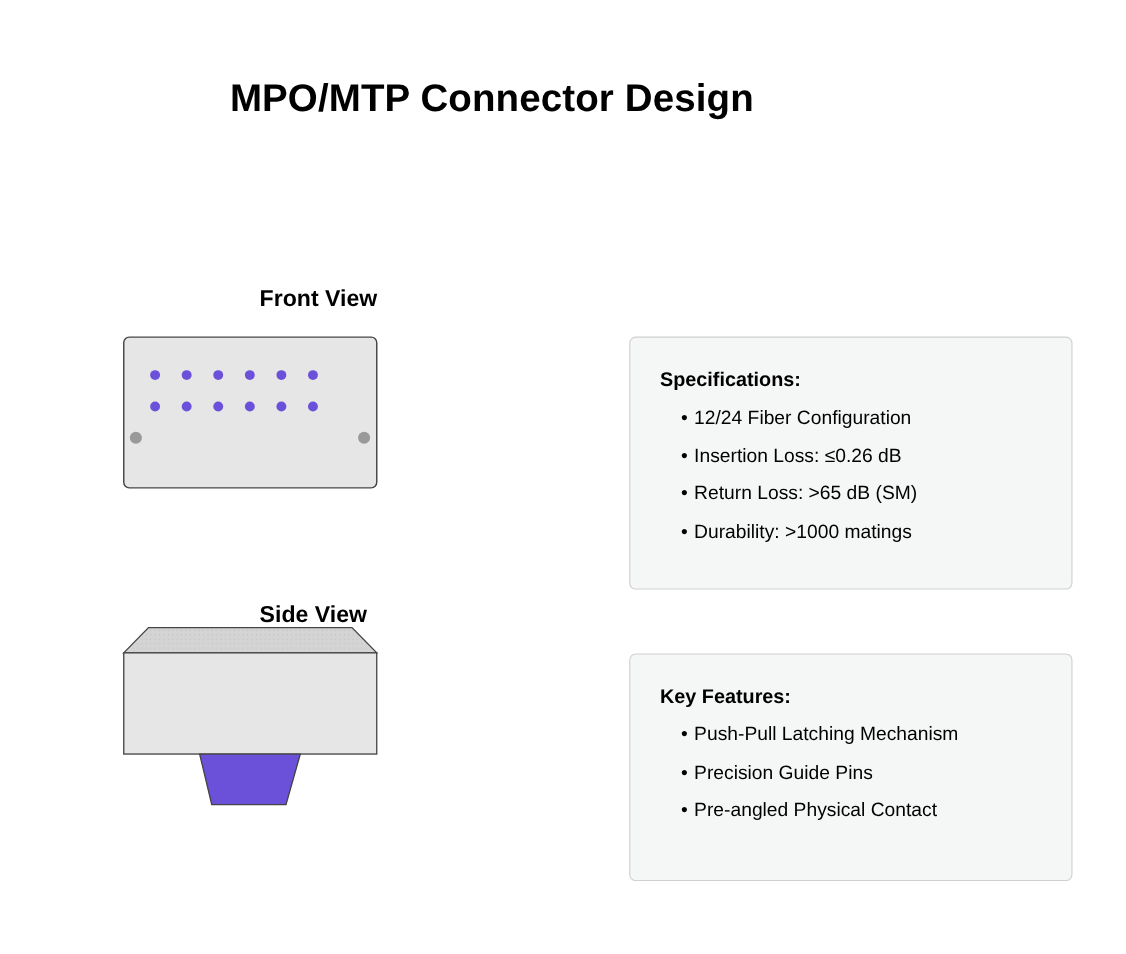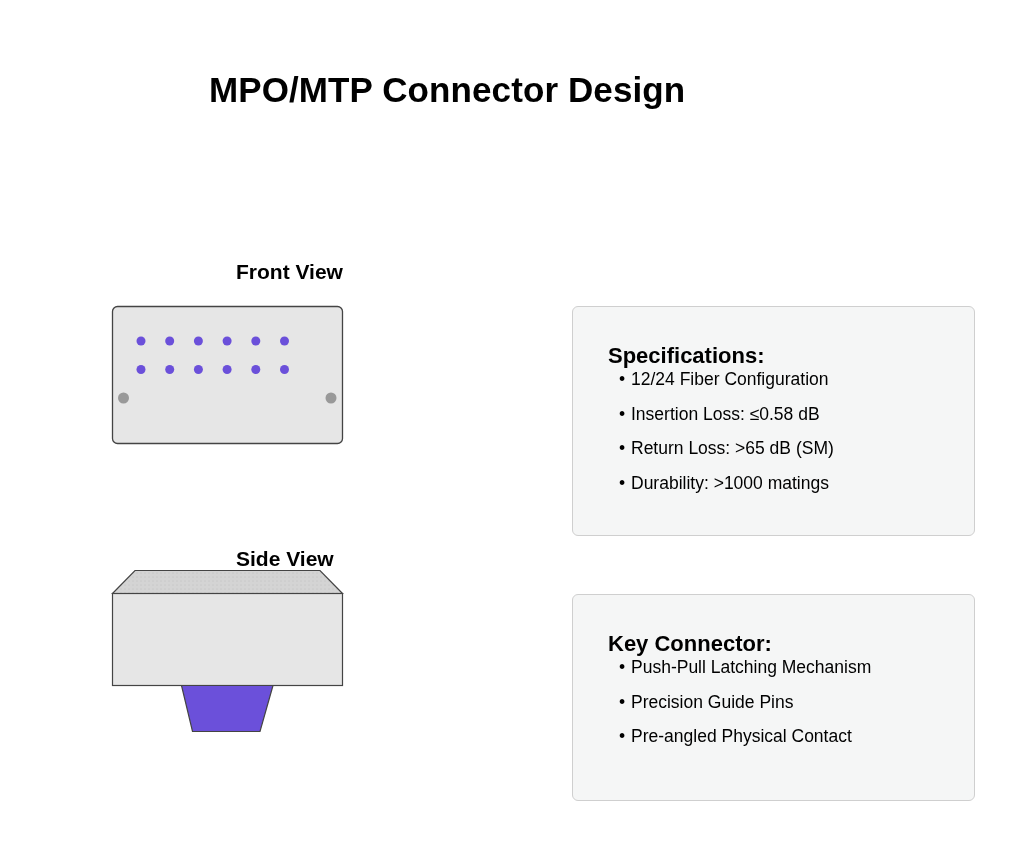--- a/index.html
+++ b/index.html
@@ -5,21 +5,21 @@
   html, body { margin: 0; padding: 0; background: #ffffff; }
   body { width: 1024px; height: 867px; position: relative; overflow: hidden; font-family: "Liberation Sans", sans-serif; color: #000; }
   .title { position: absolute; left: 209px; top: 70px; font-size: 35px; font-weight: bold; margin: 0; letter-spacing: 0.1px; }
   .view-label { position: absolute; font-size: 21px; font-weight: bold; margin: 8px; }
   #front-label { left: 228px; top: 252px; }
   #side-label { left: 228px; top: 539px; }
   svg.diagram { position: absolute; left: 0; top: 0; }
   .card { position: absolute; background: #f5f6f6; border: 1px solid #cfcfcf; border-radius: 6px; box-sizing: border-box; }
   #spec-card { left: 572px; top: 306px; width: 403px; height: 230px; }
   #feat-card { left: 572px; top: 594px; width: 403px; height: 207px; }
-  .card h3 { position: absolute; left: 23px; top: 24px; margin: 12px; font-size: 22px; font-weight: bold; }
+  .card h3 { position: absolute; left: 23px; top: 24px; margin: 4px; font-size: 18px; font-weight: bold; }
   .card ul { position: absolute; left: 46px; top: 55px; margin: 0; padding: 0; list-style: none; }
   .card li { font-size: 17.5px; line-height: 34.5px; height: 34.5px; white-space: nowrap; }
   .card li .bullet { display: inline-block; width: 12px; }
 </style>
 </head>
 <body>
 
 <h1 class="title">MPO/MTP Connector Design</h1>
 
 <h2 class="view-label" id="front-label">Front View</h2>
@@ -57,26 +57,26 @@
     <polygon points="112.5,593.5 135,570.5 320,570.5 342.5,593.5" fill="url(#dots)" stroke="#444" stroke-width="1.2"></polygon>
     <rect x="112.5" y="593.5" width="230" height="92" fill="#e6e6e6" stroke="#444" stroke-width="1.2"></rect>
     <polygon points="181.5,685.5 273,685.5 260,731.5 192.5,731.5" fill="#6b50da" stroke="#444" stroke-width="1.2"></polygon>
   </g>
 </svg>
 
 <div class="card" id="spec-card">
   <h3>Specifications:</h3>
   <ul>
     <li><span class="bullet">•</span><span>12/24 Fiber Configuration</span></li>
-    <li><span class="bullet">•</span><span>Insertion Loss: ≤0.58 dB</span></li>
+    <li><span class="bullet">•</span><span>Insertion Loss: ≤0.26 dB</span></li>
     <li><span class="bullet">•</span><span>Return Loss: &gt;65 dB (SM)</span></li>
     <li><span class="bullet">•</span><span>Durability: &gt;1000 matings</span></li>
   </ul>
 </div>
 
 <div class="card" id="feat-card">
-  <h3>Key Connector:</h3>
+  <h3>Key Features:</h3>
   <ul>
     <li><span class="bullet">•</span><span>Push-Pull Latching Mechanism</span></li>
     <li><span class="bullet">•</span><span>Precision Guide Pins</span></li>
     <li><span class="bullet">•</span><span>Pre-angled Physical Contact</span></li>
   </ul>
 </div>
 
 </body></html>

